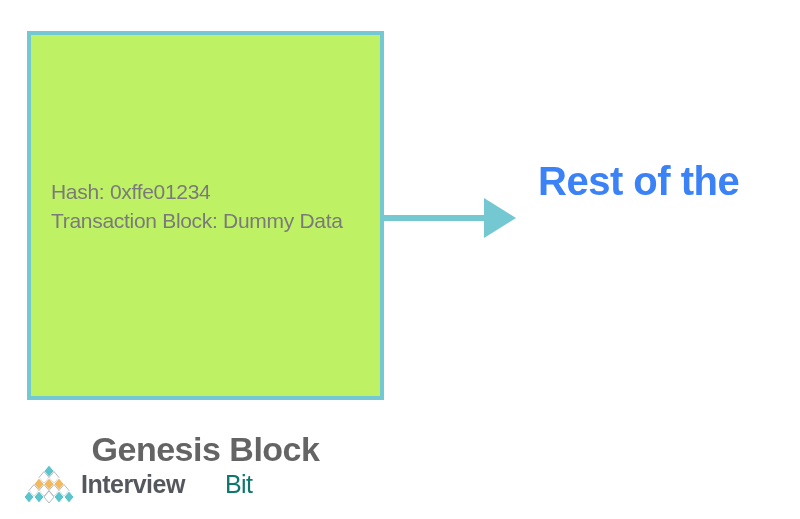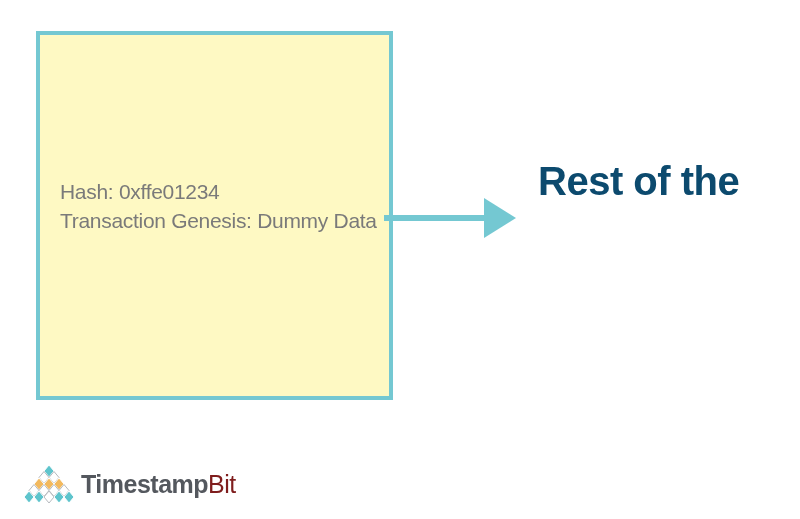--- a/index.html
+++ b/index.html
@@ -10,26 +10,26 @@
     position: relative;
     width: 800px;
     height: 519px;
     background: #ffffff;
     overflow: hidden;
   }
 
   
   .genesis-box {
     position: absolute;
-    left: 36px;
+    left: 27px;
     top: 31px;
     width: 357px;
     height: 369px;
     border: 4px solid #74c8d2;
-    background: #fef9c3;
+    background: #bef264;
   }
   .box-lines {
     position: absolute;
     left: 20px;
     top: 142px;
     font-size: 21px;
     line-height: 29px;
     color: #7a7a7a;
     white-space: nowrap;
     letter-spacing: -0.3px;
@@ -56,21 +56,21 @@
   }
 
   
   .rest-label {
     position: absolute;
     left: 538px;
     top: 150px;
     font-size: 40px;
     font-weight: 800;
     line-height: 62px;
-    color: #0c4a6e;
+    color: #3b82f6;
     letter-spacing: -0.5px;
     white-space: nowrap;
   }
 
   
   .genesis-caption {
     position: absolute;
     left: 27px;
     top: 430px;
     width: 357px;
@@ -91,41 +91,42 @@
   }
   .logo-mark { display: block; }
   .logo-text {
     margin-left: 7px;
     font-size: 25px;
     letter-spacing: -0.5px;
     white-space: nowrap;
     line-height: 38px;
   }
   .logo-bold { font-weight: 700; color: #54585e; }
-  .logo-light { font-weight: 400; color: #7f1d1d; }
+  .logo-light { font-weight: 400; color: #0f766e; margin-left: 40px; }
 </style>
 </head>
 <body>
 
 <div class="canvas">
 
   <div class="genesis-box">
     <div class="box-lines">
       <div>Hash: 0xffe01234</div>
-      <div>Transaction Genesis: Dummy Data</div>
+      <div>Transaction Block: Dummy Data</div>
     </div>
   </div>
 
   <div class="arrow-shaft"></div>
   <div class="arrow-head"></div>
 
   <div class="rest-label">
     <div>Rest of the</div>
   </div>
 
+  <div class="genesis-caption">Genesis Block</div>
 
   <div class="logo">
     <svg class="logo-mark" width="50" height="38" viewBox="0 0 50 38">
 
       <polygon points="25,0 30,6 25,12 20,6" fill="#5ec4cc" stroke="#ffffff" stroke-width="1"></polygon>
 
       <polygon points="20,6.5 25,12.5 20,18.5 15,12.5" fill="#ffffff" stroke="#b6babe" stroke-width="1"></polygon>
       <polygon points="30,6.5 35,12.5 30,18.5 25,12.5" fill="#ffffff" stroke="#b6babe" stroke-width="1"></polygon>
 
       <polygon points="15,13 20,19 15,25 10,19" fill="#f2b95e" stroke="#ffffff" stroke-width="1"></polygon>
@@ -136,16 +137,16 @@
       <polygon points="20,19.5 25,25.5 20,31.5 15,25.5" fill="#ffffff" stroke="#b6babe" stroke-width="1"></polygon>
       <polygon points="30,19.5 35,25.5 30,31.5 25,25.5" fill="#ffffff" stroke="#b6babe" stroke-width="1"></polygon>
       <polygon points="40,19.5 45,25.5 40,31.5 35,25.5" fill="#ffffff" stroke="#b6babe" stroke-width="1"></polygon>
 
       <polygon points="5,26 10,32 5,38 0,32" fill="#5ec4cc" stroke="#ffffff" stroke-width="1"></polygon>
       <polygon points="15,26 20,32 15,38 10,32" fill="#5ec4cc" stroke="#ffffff" stroke-width="1"></polygon>
       <polygon points="25,26 30,32 25,38 20,32" fill="#ffffff" stroke="#b6babe" stroke-width="1"></polygon>
       <polygon points="35,26 40,32 35,38 30,32" fill="#5ec4cc" stroke="#ffffff" stroke-width="1"></polygon>
       <polygon points="45,26 50,32 45,38 40,32" fill="#5ec4cc" stroke="#ffffff" stroke-width="1"></polygon>
     </svg>
-    <div class="logo-text"><span class="logo-bold">Timestamp</span><span class="logo-light">Bit</span></div>
+    <div class="logo-text"><span class="logo-bold">Interview</span><span class="logo-light">Bit</span></div>
   </div>
 
 </div>
 
 </body></html>

